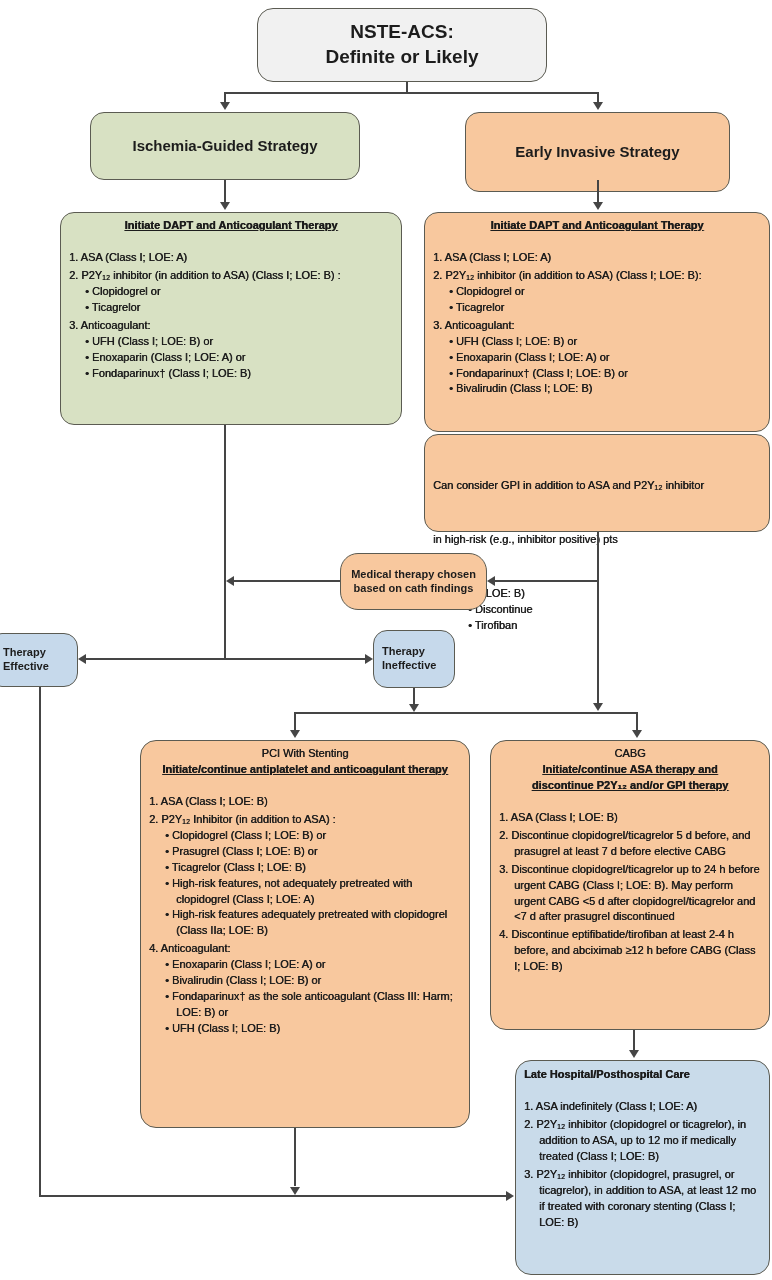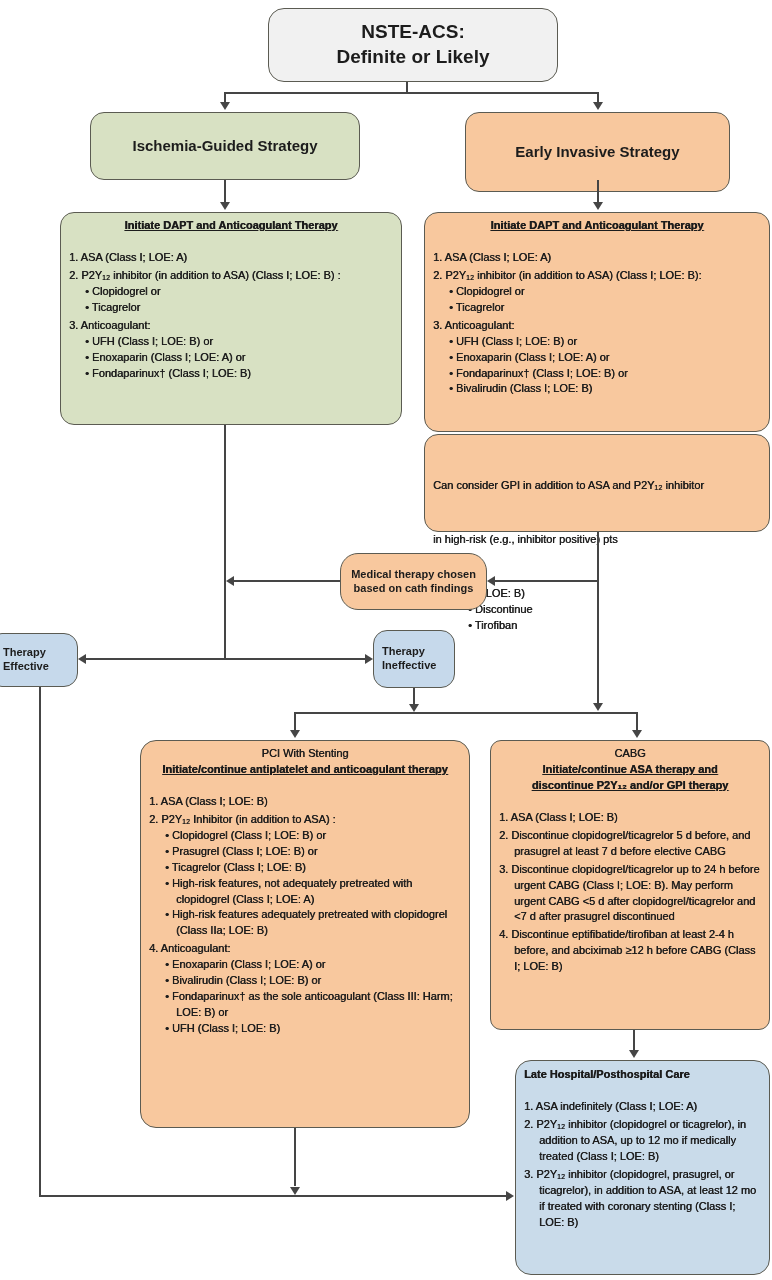--- a/index.html
+++ b/index.html
@@ -40,21 +40,21 @@
         border-right:8px solid #454545; }
   .ar { position:absolute; width:0; height:0;
         border-top:5px solid transparent; border-bottom:5px solid transparent;
         border-left:8px solid #454545; }
 </style>
 </head>
 <body>
 
 <div id="canvas">
 
-  <div class="box gray center" style="left:268px;top:8px;width:290px;height:74px;border-radius:16px;">
+  <div class="box gray center" style="left:257px;top:8px;width:290px;height:74px;border-radius:16px;">
     <div class="root-title">NSTE-ACS:</div>
     <div class="root-title">Definite or Likely</div>
   </div>
 
   <div class="box green center" style="left:90px;top:112px;width:270px;height:68px;">
     <div class="strategy-label">Ischemia-Guided Strategy</div>
   </div>
 
   <div class="box orange center" style="left:465px;top:112px;width:265px;height:80px;">
     <div class="strategy-label">Early Invasive Strategy</div>
@@ -123,21 +123,21 @@
         <div class="ln b">• High-risk features, not adequately pretreated with clopidogrel (Class I; LOE: A)</div>
         <div class="ln b">• High-risk features adequately pretreated with clopidogrel (Class IIa; LOE: B)</div>
         <div class="ln num">4. Anticoagulant:</div>
         <div class="ln b">• Enoxaparin (Class I; LOE: A) or</div>
         <div class="ln b">• Bivalirudin (Class I; LOE: B) or</div>
         <div class="ln b">• Fondaparinux† as the sole anticoagulant (Class III: Harm; LOE: B) or</div>
         <div class="ln b">• UFH (Class I; LOE: B)</div>
       </div>
   </div>
 
-  <div class="box orange" style="left:490px;top:740px;width:280px;height:290px;border-radius:11px;">
+  <div class="box orange" style="left:490px;top:740px;width:280px;height:290px;border-radius:16px;">
     <div class="bt2 ln">CABG</div>
     <div class="bt ln" style="padding:0 18px;">Initiate/continue ASA therapy and discontinue P2Y₁₂ and/or GPI therapy</div>
     <div>
         <div class="ln num">1. ASA (Class I; LOE: B)</div>
         <div class="ln num">2. Discontinue clopidogrel/ticagrelor 5 d before, and prasugrel at least 7 d before elective CABG</div>
         <div class="ln num">3. Discontinue clopidogrel/ticagrelor up to 24 h before urgent CABG (Class I; LOE: B). May perform urgent CABG &lt;5 d after clopidogrel/ticagrelor and &lt;7 d after prasugrel discontinued</div>
         <div class="ln num">4. Discontinue eptifibatide/tirofiban at least 2-4 h before, and abciximab ≥12 h before CABG (Class I; LOE: B)</div>
       </div>
   </div>
 

